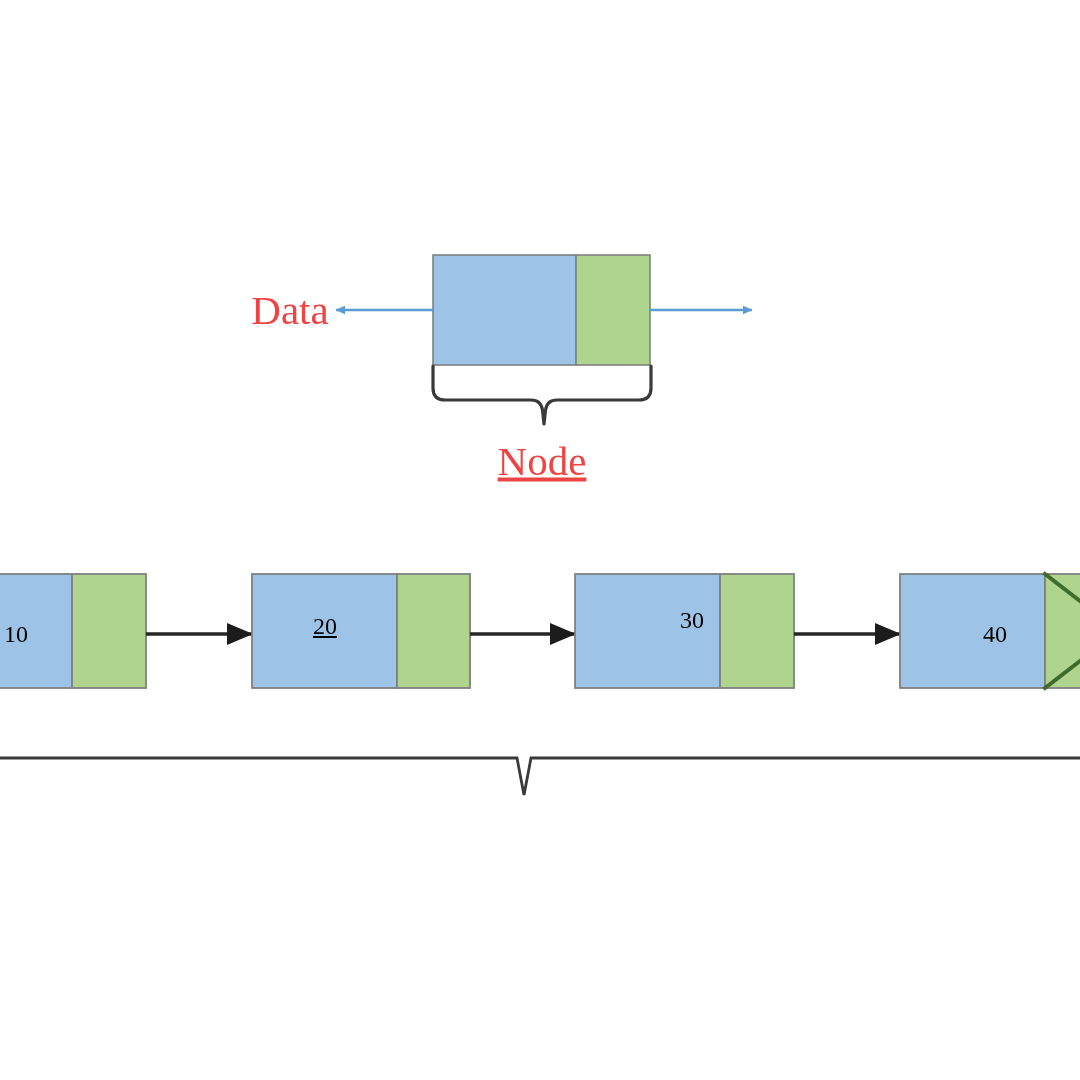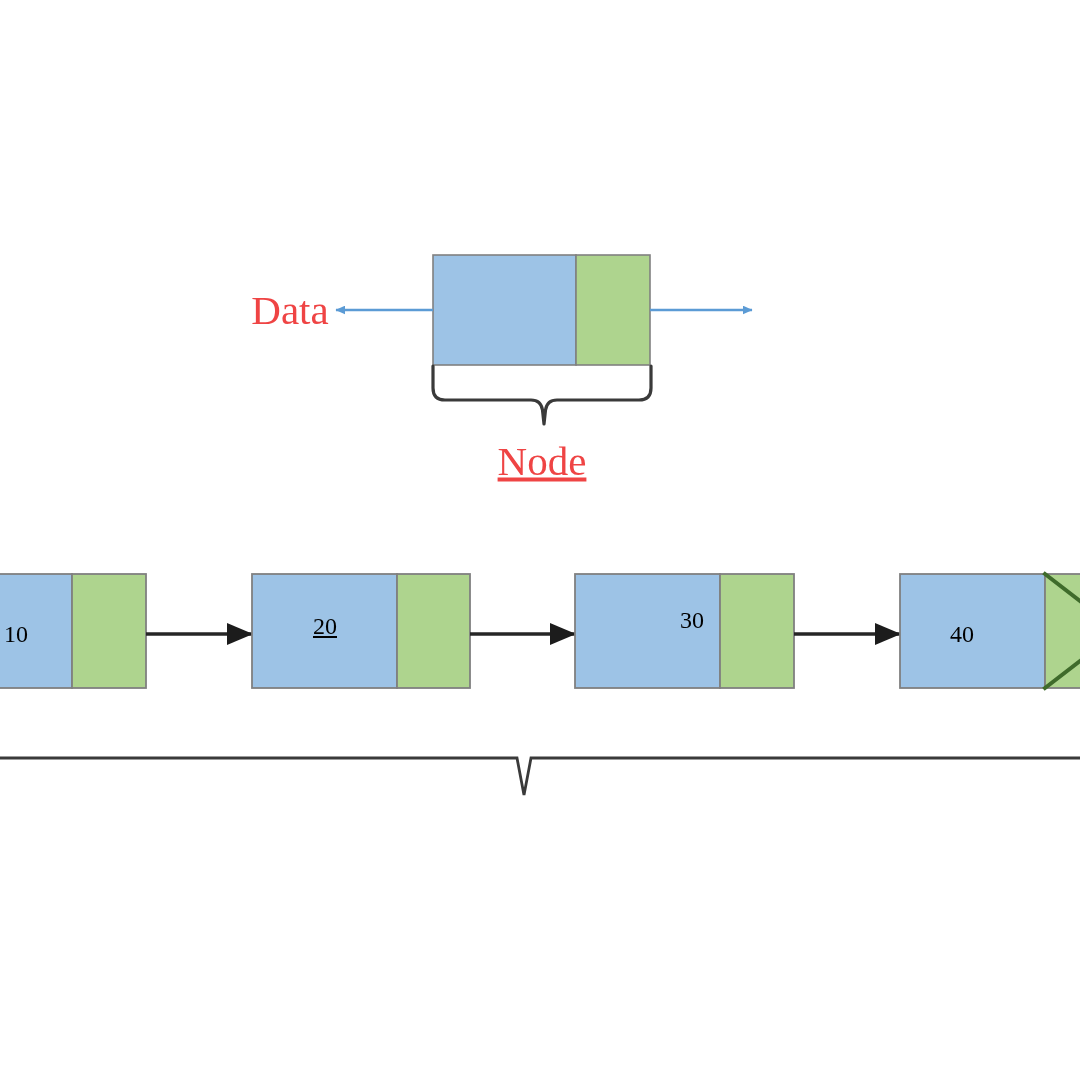--- a/index.html
+++ b/index.html
@@ -125,16 +125,16 @@
 
 
   <div class="txt caption-label centered" style="left:542px; top:461px;text-decoration:underline;">Node</div>
 
   <div class="txt node-value centered" style="left:16px; top:634px;">10</div>
 
   <div class="txt node-value centered" style="left:325px; top:626px;text-decoration:underline;">20</div>
 
   <div class="txt node-value centered" style="left:648px; top:620px;margin-left:44px;">30</div>
 
-  <div class="txt node-value centered" style="left:962px; top:634px;text-align:right;">40</div>
+  <div class="txt node-value centered" style="left:995px; top:634px;text-align:right;">40</div>
 
 
 </div>
 
 </body></html>

